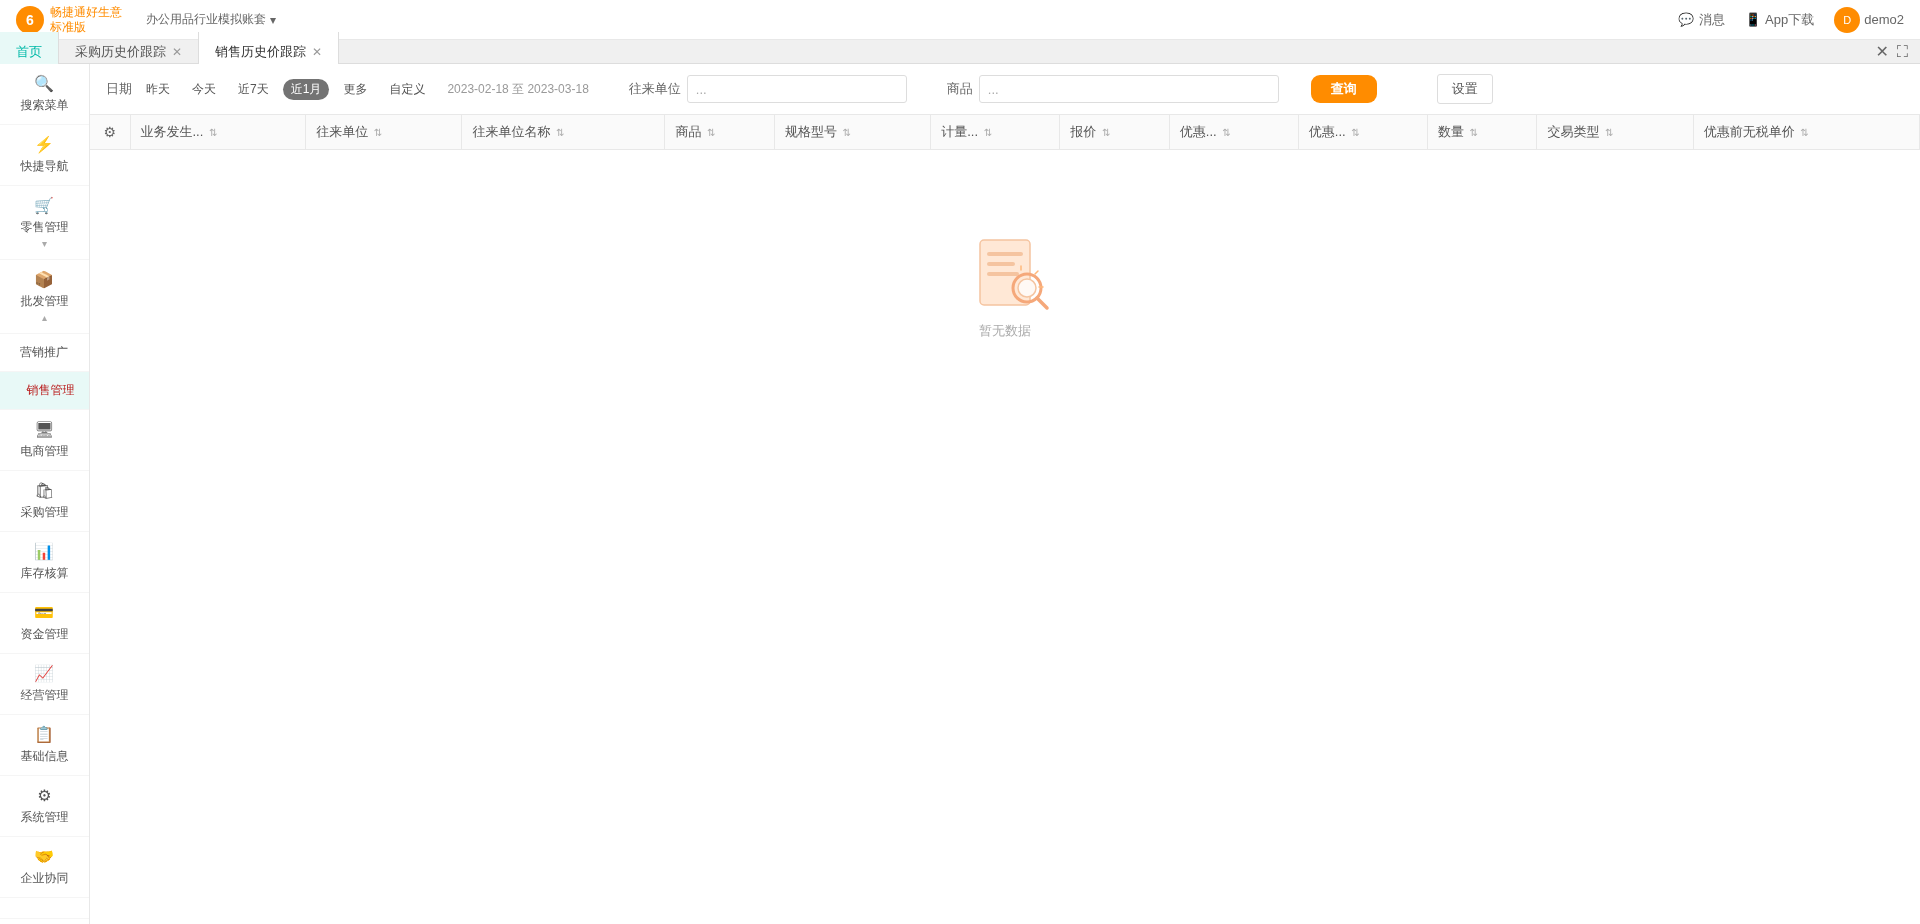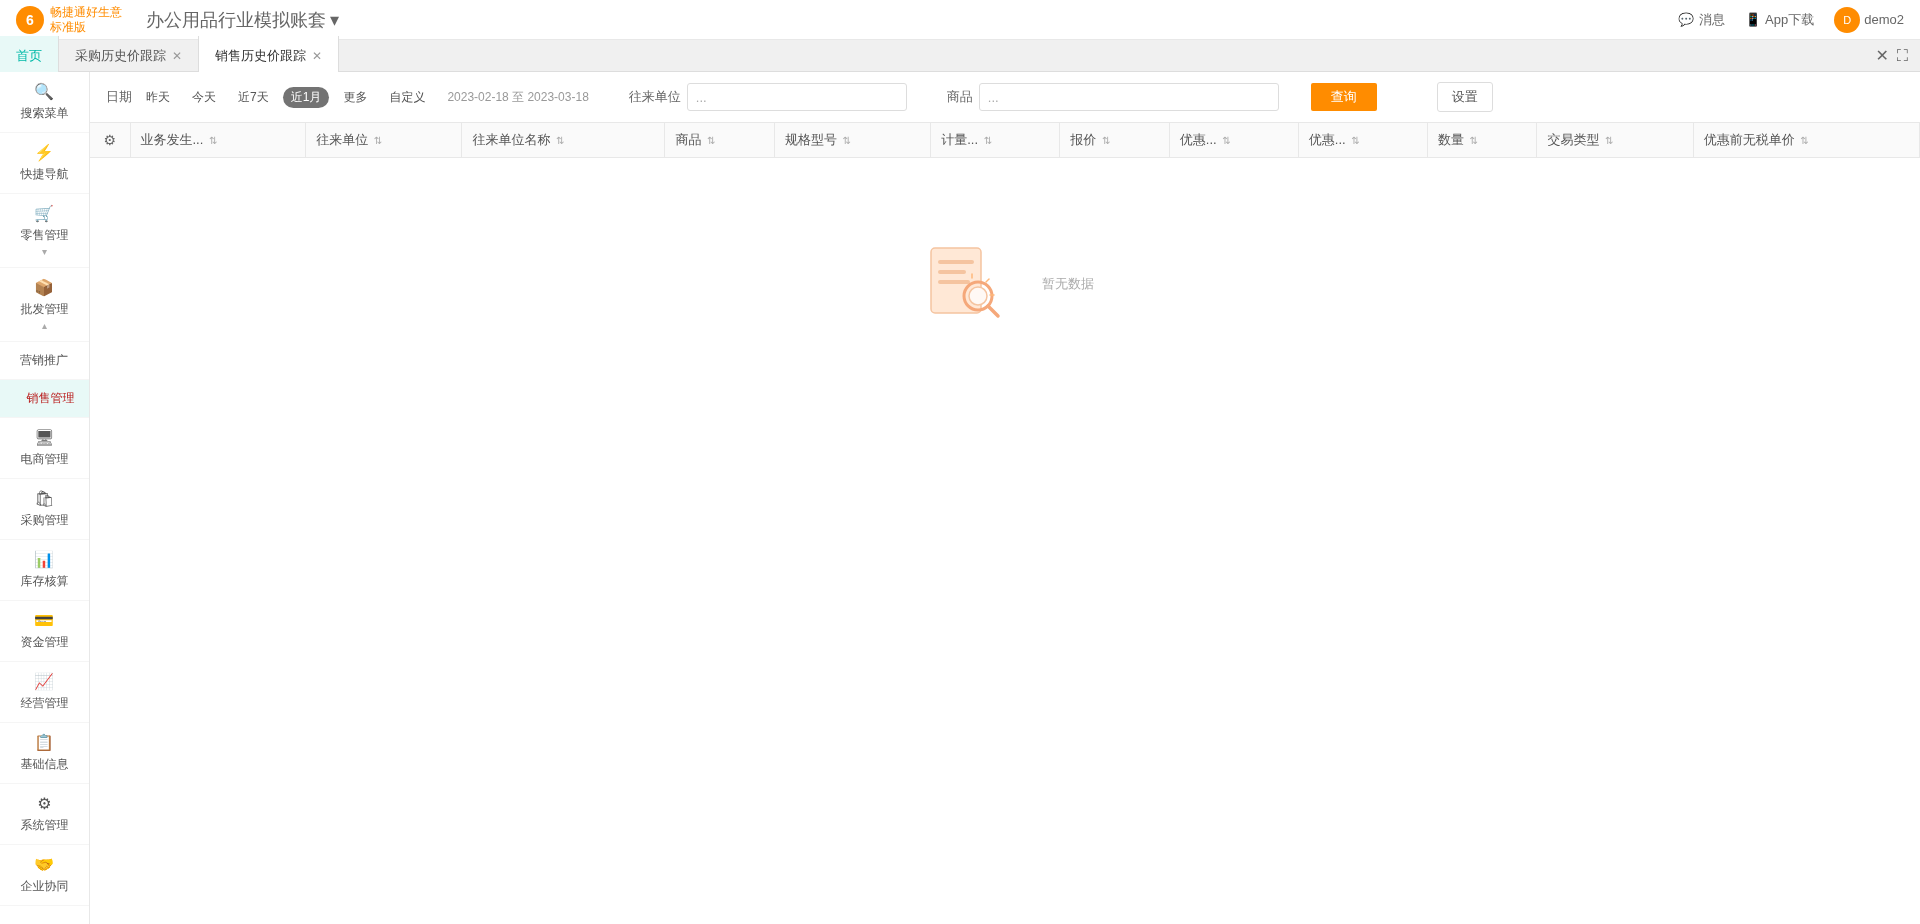--- a/index.html
+++ b/index.html
@@ -4,27 +4,27 @@
   <style>
     * { margin: 0; padding: 0; box-sizing: border-box; }
     body { font-family: 'Microsoft YaHei', Arial, sans-serif; font-size: 13px; background: #f5f5f5; color: #333; width: 1920px; height: 924px; overflow: hidden; display: flex; flex-direction: column; }
 
     
     .top-bar { height: 40px; background: #fff; display: flex; align-items: center; justify-content: space-between; padding: 0 16px; border-bottom: 1px solid #e8e8e8; flex-shrink: 0; }
     .top-bar-left { display: flex; align-items: center; gap: 8px; }
     .logo-area { display: flex; align-items: center; gap: 6px; }
     .logo-icon { width: 28px; height: 28px; background: #ff8c00; border-radius: 50%; display: flex; align-items: center; justify-content: center; color: #fff; font-size: 14px; font-weight: bold; }
     .logo-text { font-size: 12px; color: #ff8c00; line-height: 1.2; }
-    .company-select { display: flex; align-items: center; gap: 4px; color: #666; font-size: 18px; cursor: pointer; margin-left: 16px; }
+    .company-select { display: flex; align-items: center; gap: 4px; color: #666; font-size: 12px; cursor: pointer; margin-left: 16px; }
     .top-bar-right { display: flex; align-items: center; gap: 20px; color: #666; font-size: 13px; }
     .top-bar-right-item { display: flex; align-items: center; gap: 4px; cursor: pointer; }
     .avatar { width: 26px; height: 26px; background: #ff8c00; border-radius: 50%; display: flex; align-items: center; justify-content: center; color: #fff; font-size: 11px; }
 
     
-    .tabs-bar { height: 32px; background: #f0f0f0; display: flex; align-items: center; flex-shrink: 0; border-bottom: 1px solid #ddd; }
+    .tabs-bar { height: 24px; background: #f0f0f0; display: flex; align-items: center; flex-shrink: 0; border-bottom: 1px solid #ddd; }
     .tab { height: 40px; display: flex; align-items: center; padding: 0 16px; cursor: pointer; font-size: 13px; color: #555; border-right: 1px solid #ddd; white-space: nowrap; gap: 6px; }
     .tab.home { background: #e8f9f7; color: #00b9a8; }
     .tab.active { background: #fff; color: #333; }
     .tab .close-btn { font-size: 12px; color: #999; cursor: pointer; }
     .tabs-right { margin-left: auto; display: flex; align-items: center; gap: 8px; padding-right: 12px; }
     .tab-action-btn { cursor: pointer; color: #666; font-size: 16px; }
 
     
     .main-layout { display: flex; flex: 1; overflow: hidden; }
 
@@ -46,33 +46,33 @@
     .checkbox-checked { width: 14px; height: 14px; background: #00b9a8; border-radius: 2px; display: flex; align-items: center; justify-content: center; color: #fff; font-size: 10px; }
 
     
     .filter-bar { background: #fff; padding: 10px 16px; display: flex; align-items: center; gap: 20px; border-bottom: 1px solid #e8e8e8; flex-shrink: 0; flex-wrap: wrap; }
     .filter-group { display: flex; align-items: center; gap: 6px; }
     .filter-label { color: #666; font-size: 13px; white-space: nowrap; }
     .date-btn { padding: 2px 8px; border-radius: 3px; cursor: pointer; font-size: 12px; color: #555; border: none; background: transparent; }
     .date-btn.active { background: #737373; color: #fff; border-radius: 12px; }
     .date-range { font-size: 12px; color: #999; }
     .filter-input { width: 220px; height: 28px; border: 1px solid #ddd; border-radius: 3px; padding: 0 8px; font-size: 13px; display: flex; align-items: center; justify-content: space-between; cursor: pointer; background: #fff; }
-    .query-btn { padding: 5px 20px; background: #ff8c00; color: #fff; border: none; border-radius: 2px; cursor: pointer; font-size: 13px; }
+    .query-btn { padding: 5px 20px; background: #ff8c00; color: #fff; border: none; border-radius: 9px; cursor: pointer; font-size: 13px; font-weight: bold; }
     .settings-btn { padding: 5px 14px; background: #fff; color: #555; border: 1px solid #ddd; border-radius: 3px; cursor: pointer; font-size: 13px; }
 
     
     .table-container { flex: 1; background: #fff; margin: 0; overflow: auto; }
     .data-table { width: 100%; border-collapse: collapse; font-size: 13px; }
     .data-table th { background: #fafafa; border-bottom: 1px solid #e8e8e8; border-right: 1px solid #e8e8e8; padding: 8px 10px; color: #555; font-weight: normal; text-align: left; white-space: nowrap; cursor: pointer; user-select: none; }
     .data-table th .sort-icon { color: #aaa; font-size: 10px; margin-left: 2px; }
     .data-table th:first-child { width: 40px; text-align: center; }
     .settings-col { color: #666; font-size: 14px; cursor: pointer; }
 
     
-    .empty-state { display: flex; flex-direction: row; align-items: center; justify-content: center; padding: 80px 0; color: #aaa; font-size: 13px; gap: 46px; }
+    .empty-state { display: flex; flex-direction: column; align-items: center; justify-content: center; padding: 80px 0; color: #aaa; font-size: 13px; }
     .empty-icon { width: 80px; height: 80px; margin-bottom: 12px; position: relative; }
   </style>
 </head>
 <body>
 
 <div class="top-bar">
   <div class="top-bar-left">
     <div class="logo-area">
       <div class="logo-icon">6</div>
       <div class="logo-text">

